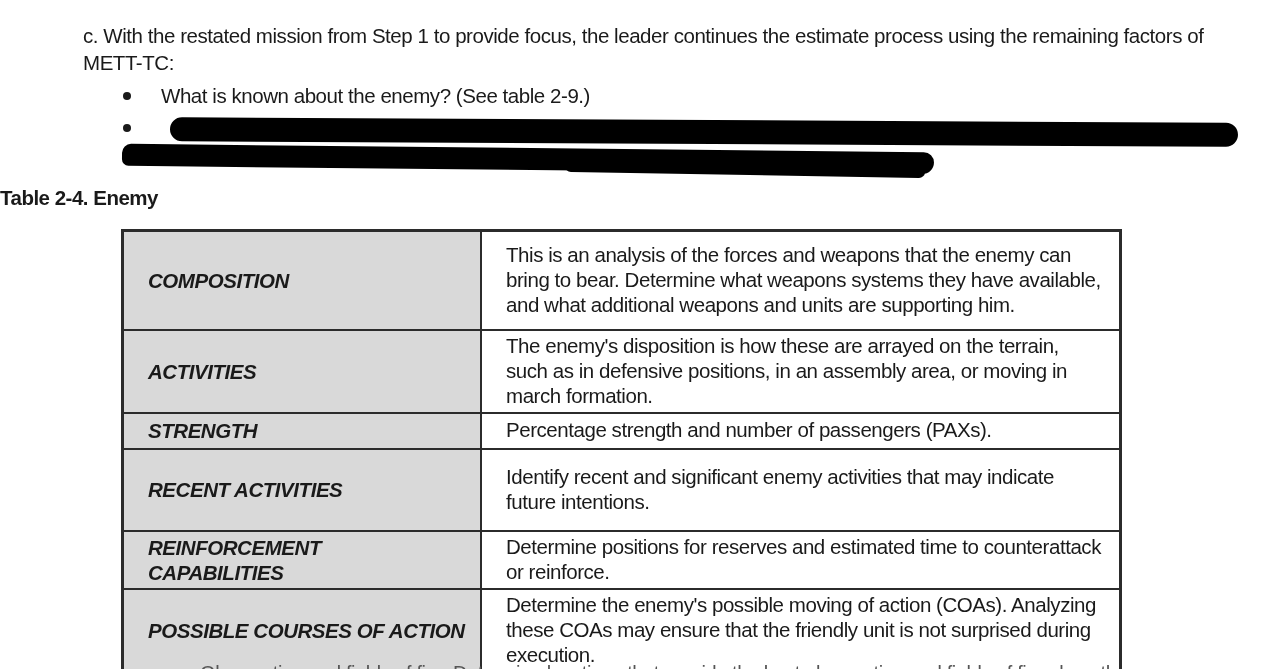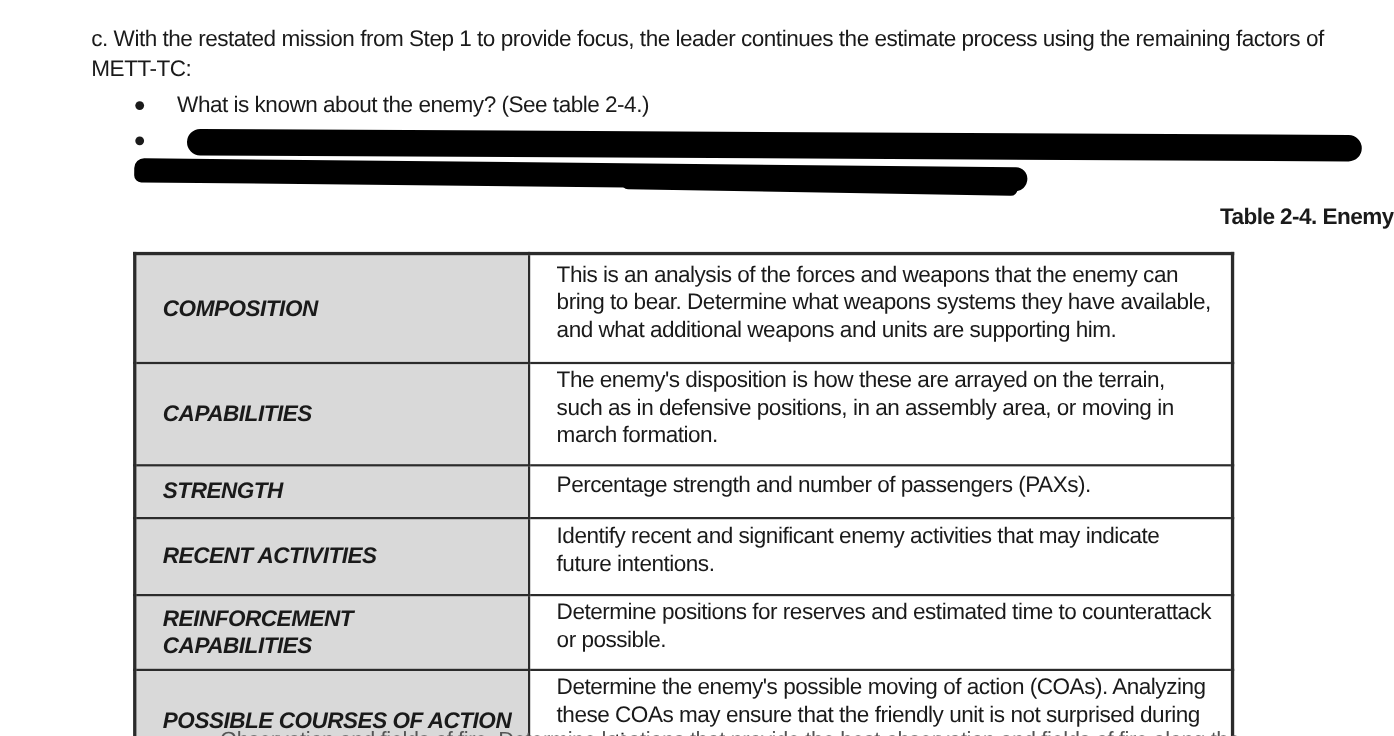--- a/index.html
+++ b/index.html
@@ -13,82 +13,82 @@
   }
   .bullets { position: absolute; left: 120px; top: 82px; width: 1120px; font-size: 20.5px; letter-spacing: -0.45px; }
   .bullet-row { position: relative; height: 28px; line-height: 28px; }
   .bullet-dot {
     position: absolute; left: 3px; top: 10px; width: 8px; height: 8px;
     border-radius: 50%; background: #1a1a1a;
   }
   .bullet-text { position: absolute; left: 41px; top: 0; white-space: nowrap; }
   .redact { position: absolute; background: #000; border-radius: 12px; }
   .caption {
-    position: absolute; left: 0; width: 1267px; top: 186px; text-align: right;
+    position: absolute; left: 0; width: 1267px; top: 186px; text-align: left;
     font-weight: bold; font-size: 20.5px; letter-spacing: -0.5px;
   }
   table.enemy {
     position: absolute; left: 121px; top: 229px; width: 1001px;
     border-collapse: collapse; border: 3px solid #2b2b2b;
     font-size: 20.5px; letter-spacing: -0.45px;
   }
   table.enemy td { border: 2px solid #2b2b2b; vertical-align: middle; }
   td.factor {
     width: 242px; background: #d9d9d9; font-weight: bold; font-style: italic;
     padding: 2px 10px 2px 24px; line-height: 25px;
   }
-  td.desc { background: #fff; padding: 2px 14px 14px 24px; line-height: 25px; }
+  td.desc { background: #fff; padding: 2px 14px 4px 24px; line-height: 25px; }
   .cut-line {
     position: absolute; left: 200px; top: 662px; width: 1060px; height: 8px;
     overflow: hidden; color: #555; font-size: 20px; letter-spacing: -0.4px;
     white-space: nowrap;
   }
 </style>
 </head>
 <body>
 
 <div class="para">c. With the restated mission from Step 1 to provide focus, the leader continues the estimate process using the remaining factors of METT-TC:</div>
 
 <div class="bullets">
   <div class="bullet-row">
     <span class="bullet-dot"></span>
-    <span class="bullet-text">What is known about the enemy? (See table 2-4.)</span>
+    <span class="bullet-text">What is known about the enemy? (See table 2-9.)</span>
   </div>
   <div class="bullet-row">
     <span class="bullet-dot" style="top:14px"></span>
   </div>
 </div>
 
 <div class="redact" style="left:170px; top:120px; width:1068px; height:24px; transform:rotate(0.3deg);"></div>
 <div class="redact" style="left:122px; top:148px; width:812px; height:22px; transform:rotate(0.6deg); border-radius:14px 16px 18px 10px;"></div>
 <div class="redact" style="left:565px; top:163px; width:360px; height:12px; transform:rotate(1deg);"></div>
 
 <div class="caption">Table 2-4. Enemy</div>
 
 <table class="enemy">
   <tbody>
       <tr style="height:99px">
     <td class="factor">COMPOSITION</td>
     <td class="desc">This is an analysis of the forces and weapons that the enemy can bring to bear. Determine what weapons systems they have available, and what additional weapons and units are supporting him.</td>
   </tr>
   <tr style="height:71px">
-    <td class="factor">CAPABILITIES</td>
+    <td class="factor">ACTIVITIES</td>
     <td class="desc">The enemy's disposition is how these are arrayed on the terrain, such as in defensive positions, in an assembly area, or moving in march formation.</td>
   </tr>
-  <tr style="height:48px">
+  <tr style="height:36px">
     <td class="factor">STRENGTH</td>
     <td class="desc">Percentage strength and number of passengers (PAXs).</td>
   </tr>
-  <tr style="height:70px">
+  <tr style="height:82px">
     <td class="factor">RECENT ACTIVITIES</td>
     <td class="desc">Identify recent and significant enemy activities that may indicate future intentions.</td>
   </tr>
   <tr style="height:56px">
     <td class="factor" style="padding-right:90px">REINFORCEMENT CAPABILITIES</td>
-    <td class="desc">Determine positions for reserves and estimated time to counterattack or possible.</td>
+    <td class="desc">Determine positions for reserves and estimated time to counterattack or reinforce.</td>
   </tr>
   <tr style="height:72px">
     <td class="factor">POSSIBLE COURSES OF ACTION</td>
     <td class="desc">Determine the enemy's possible moving of action (COAs). Analyzing these COAs may ensure that the friendly unit is not surprised during execution.</td>
   </tr>
 </tbody>
   </table>
 
 <div class="cut-line">Observation and fields of fire. Determine locations that provide the best observation and fields of fire along the</div>
 

